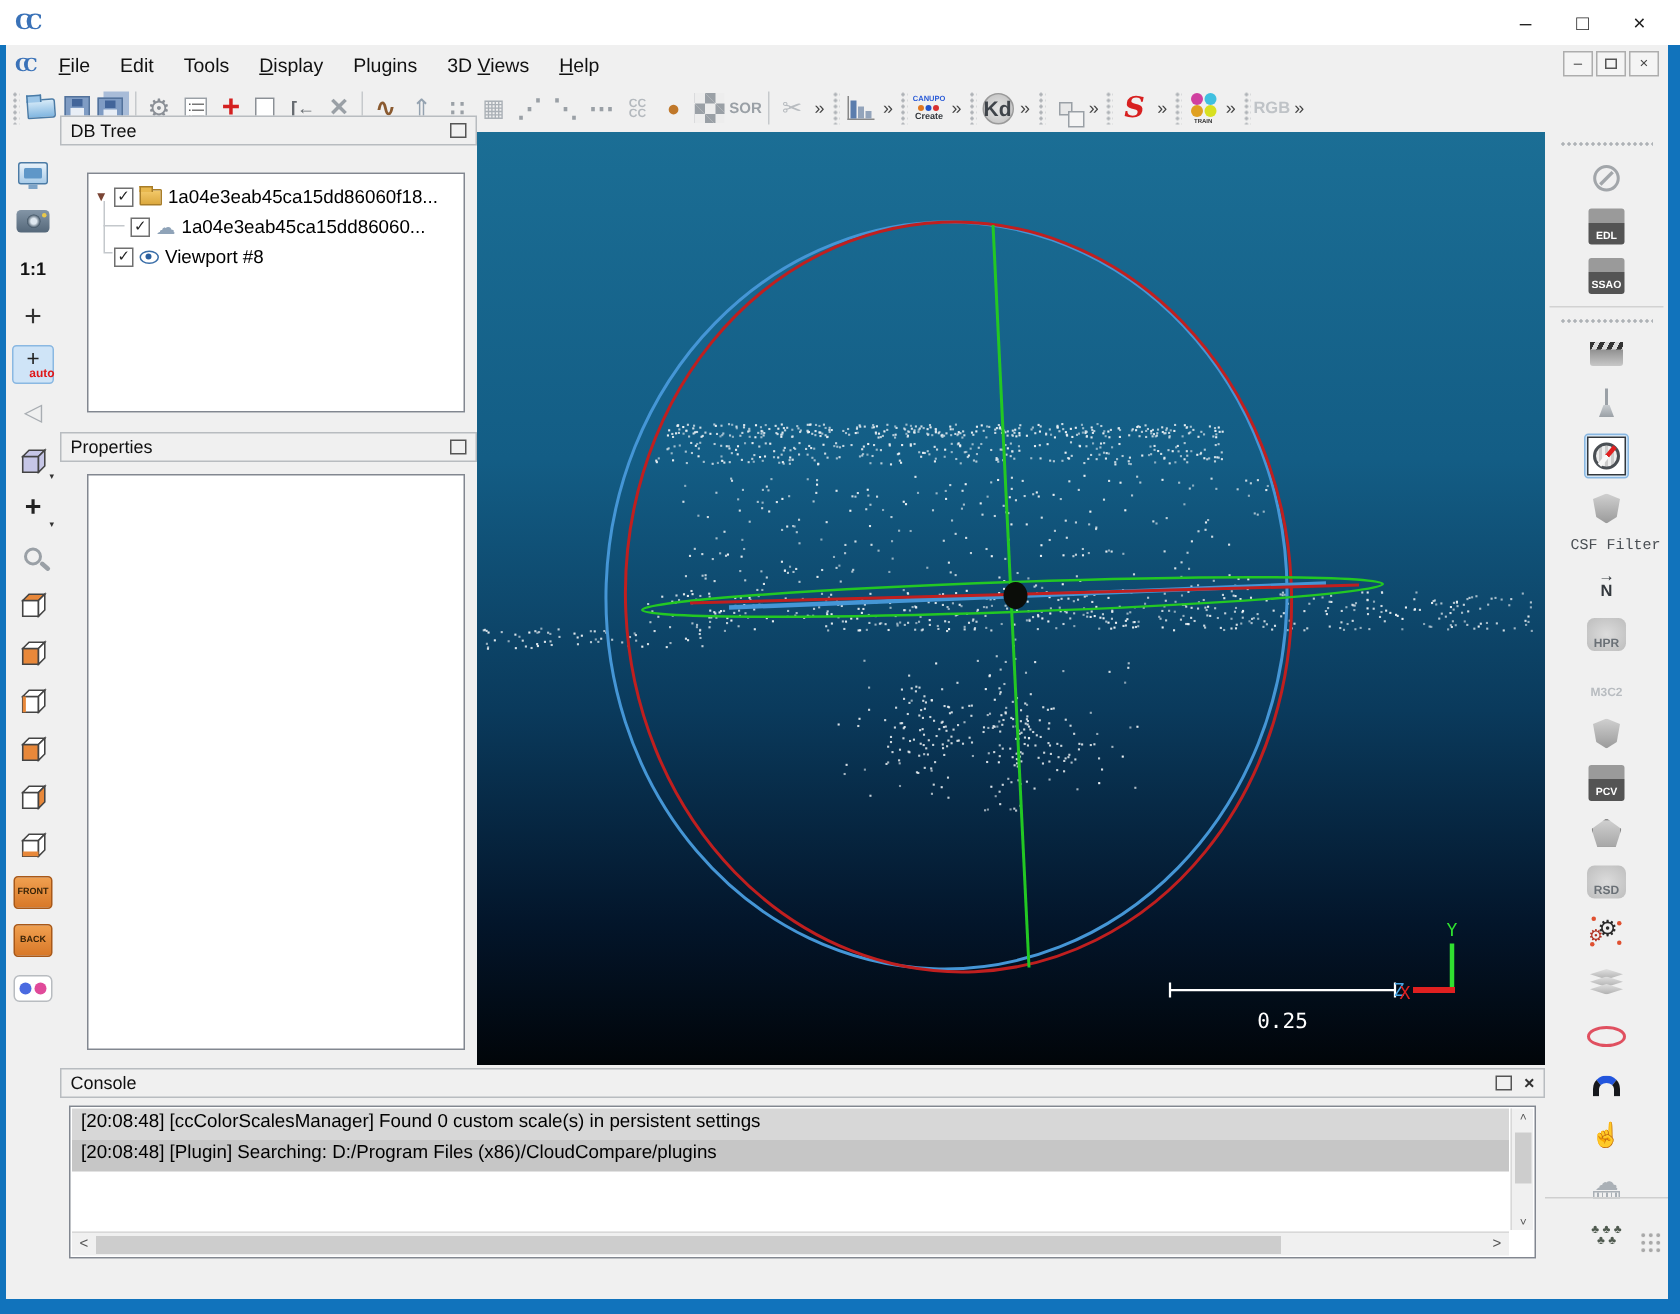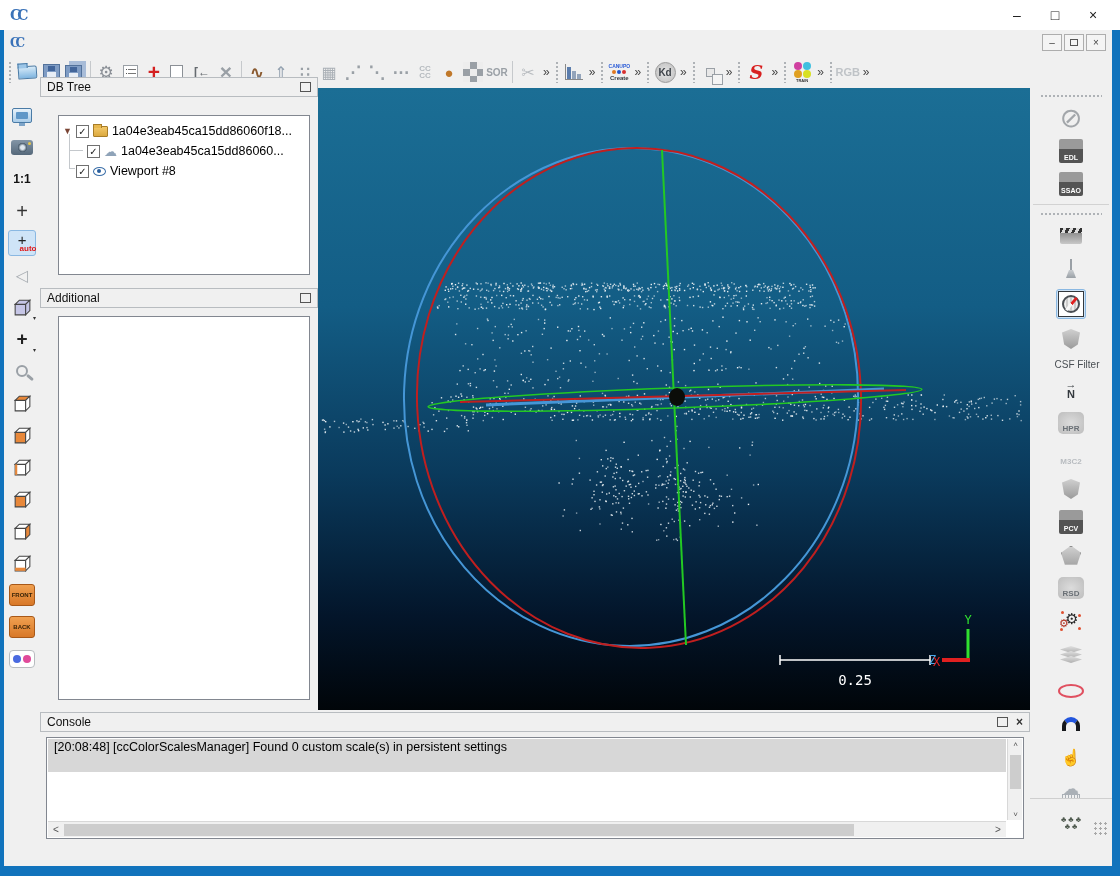--- a/index.html
+++ b/index.html
@@ -32,21 +32,21 @@
   .floppy2 { box-shadow:4px -4px 0 #a8bcd8; margin-left:-3px; margin-top:3px; }
   .list-ico { width:15px; height:15px; border:1px solid #9aa0a6; background:#fff; position:relative; }
   .list-ico::before { content:""; position:absolute; left:4px; top:3px; width:8px; height:1px; background:#777; box-shadow:0 4px 0 #777, 0 8px 0 #777; }
   .list-ico::after { content:""; position:absolute; left:2px; top:3px; width:1px; height:1px; background:#555; box-shadow:0 4px 0 #555, 0 8px 0 #555; }
   .sheets { width:13px; height:14px; border:1px solid #8b9096; background:#fff; position:relative; margin-left:-4px; }
   .sheets::before { content:""; position:absolute; left:3px; top:-4px; width:13px; height:14px; border:1px solid #8b9096; background:#e9edf1; z-index:-1; }
   .checker-ico { width:20px; height:20px; background:#ededed; background-image:linear-gradient(45deg,#9aa0a6 25%,transparent 25%,transparent 75%,#9aa0a6 75%),linear-gradient(45deg,#9aa0a6 25%,transparent 25%,transparent 75%,#9aa0a6 75%); background-size:14px 14px; background-position:0 0,7px 7px; }
   .hist-ico { width:18px; height:16px; display:flex; align-items:flex-end; gap:1px; border-left:1px solid #888; border-bottom:1px solid #888; padding:0 1px 0 1px; }
   .hist-ico i { display:block; width:4px; background:#93a4bb; }
   .hist-ico i:first-child { background:#5b7dad; }
-  .kd-ico { width:21px; height:21px; border-radius:50%; background:radial-gradient(#e6e6e6,#bdbdbd); border:1px solid #9a9a9a; display:flex; align-items:center; justify-content:center; font-size:10px; font-weight:bold; color:#3f444a; }
+  .kd-ico { width:21px; height:21px; border-radius:50%; background:radial-gradient(#e6e6e6,#bdbdbd); border:1px solid #9a9a9a; display:flex; align-items:center; justify-content:center; font-size:14px; font-weight:bold; color:#3f444a; }
   .scurve { font-family:"DejaVu Serif", serif; font-style:italic; font-weight:bold; font-size:19px; color:#d82020; }
   .puzzle { width:9px; height:9px; border:1.5px solid #9aa0a6; background:#e8e8e8; position:relative; }
   .puzzle::before { content:""; position:absolute; left:5px; top:5px; width:9px; height:9px; border:1.5px solid #9aa0a6; background:#f4f4f4; }
   .canupo { display:flex; flex-direction:column; align-items:center; line-height:1; }
   .canupo .l1 { font-size:5px; font-weight:bold; color:#2a5bd7; }
   .canupo .dots { display:flex; gap:1px; margin:1px 0; }
   .canupo .dots i { width:4px; height:4px; border-radius:50%; display:block; }
   .canupo .l2 { font-size:6px; font-weight:bold; color:#33383d; }
   .train { display:flex; flex-direction:column; align-items:center; line-height:1; }
   .train .r { display:flex; gap:1px; }
@@ -94,41 +94,41 @@
   .gears2 .g2 { position:absolute; left:0px; top:8px; font-size:11px; color:#b03020; }
   .gears2 .d { position:absolute; width:3px; height:3px; border-radius:50%; background:#e05030; }
   .layers-ico { display:flex; flex-direction:column; gap:1px; }
   .layers-ico i { width:22px; height:7px; background:linear-gradient(#e0e0e0,#b0b0b0); clip-path:polygon(50% 0,100% 50%,50% 100%,0 50%); display:block; margin-top:-3px; }
   .oval-ico { width:26px; height:14px; border:2px solid #e05060; border-radius:50%; }
   .helmet-ico { width:18px; height:14px; border:4px solid #16181c; border-top:5px solid #2255dd; border-bottom:none; border-radius:9px 9px 0 0; }
   .cloudruler { display:flex; flex-direction:column; align-items:center; line-height:1; }
   .cloudruler .c { font-size:16px; color:#aab0b6; }
   .cloudruler .r { width:18px; height:5px; border:1px solid #aab0b6; background:repeating-linear-gradient(90deg,transparent 0 2px,#aab0b6 2px 3px); margin-top:-3px; }
   .trees-ico { font-size:8px; color:#4f5a4f; line-height:0.9; text-align:center; }
-  .csf-label { font-family:Liberation Sans, sans-serif; font-size:10px; color:#4a4f54;margin-left:12px; }
+  .csf-label { font-family:Liberation Mono, monospace; font-size:10px; color:#4a4f54;margin-left:12px; }
   .cube-svg { display:block; }
   
   .panel-header { position:absolute; height:20px; background:#f0f0f0; border:1px solid #b8bcc0; display:flex; align-items:center; font-size:12px; color:#111; padding:0 6px; }
   .panel-title { flex:1; }
   .float-btn { width:11px; height:10px; border:1px solid #555; position:relative; background:#f0f0f0; margin-left:4px; }
   .float-btn::before { content:""; position:absolute; left:2px; top:-3px; width:9px; height:8px; border:1px solid #555; z-index:-1; }
   .close-btn { font-size:12px; color:#333; margin-left:8px; font-weight:bold; }
   .white-box { position:absolute; background:#ffffff; border:1px solid #828790; }
   
   .tree-row { position:absolute; height:20px; display:flex; align-items:center; font-size:12.5px; color:#000; white-space:nowrap; }
   .cb { width:13px; height:13px; border:1px solid #707070; background:#fff; display:flex; align-items:center; justify-content:center; font-size:10px; color:#222; margin-right:4px; flex:0 0 auto; }
   .tfolder { width:15px; height:11px; background:linear-gradient(#f3c96a,#dca93f); border:1px solid #a87d28; border-radius:1px; position:relative; margin-right:4px; flex:0 0 auto; }
   .tfolder::before { content:""; position:absolute; left:-1px; top:-3px; width:7px; height:3px; background:#e8b84e; border:1px solid #a87d28; border-bottom:none; }
   .tcloud { font-size:13px; color:#8fa3b8; margin-right:4px; line-height:1; }
   .teye { width:13px; height:9px; border:1.5px solid #3a6ea8; border-radius:50%; background:#fff; position:relative; margin-right:4px; flex:0 0 auto; }
   .teye::before { content:""; position:absolute; left:3px; top:1.5px; width:4px; height:4px; border-radius:50%; background:#2a5f9e; }
   .texp { font-size:9px; color:#7a4434; margin-right:4px; }
   .tline { position:absolute; background:#c4c8cc; }
   
-  .console-row { white-space:pre; font-size:12.5px; color:#000; padding:1px 6px; height:33px; line-height:15px; overflow:hidden; }
+  .console-row { white-space:pre; font-size:12.5px; color:#000; padding:1px 6px; height:21px; line-height:15px; overflow:hidden; }
   .cr0 { background:#d7d7d7; } .cr1 { background:#c6c6c6; } .cr2 { background:#ffffff; } .cr3 { background:#ebebeb; }
   .scroll-v { position:absolute; right:1px; top:1px; bottom:18px; width:15px; background:#f0f0f0; border-left:1px solid #d8d8d8; }
   .scroll-h { position:absolute; left:1px; right:17px; bottom:1px; height:16px; background:#f0f0f0; border-top:1px solid #d8d8d8; display:flex; align-items:center; }
   .sarrow { font-size:10px; color:#555; width:16px; text-align:center; flex:0 0 auto; }
   .sthumb-h { height:12px; background:#cdcdcd; flex:0 0 auto; }
   .sarrow-v { position:absolute; left:0; width:15px; text-align:center; font-size:8px; color:#555; }
   .sthumb-v { position:absolute; left:2px; width:11px; background:#cdcdcd; }
   #status-grip { position:absolute; left:1090px; top:792px; width:14px; height:14px; background-image:radial-gradient(#a8a8a8 1.2px, transparent 1.4px); background-size:5px 5px; background-position:bottom right; }
   .glyph-b { font-weight:bold; }
 </style>
@@ -140,20 +140,29 @@
   <div id="title-controls">
     <div class="tbtn">–</div>
     <div class="tbtn">□</div>
     <div class="tbtn">×</div>
   </div>
 </div>
 
 <div id="content">
   <div id="menubar">
     <span class="cclogo" style="margin:0 8px 0 6px;font-size:12px;">CC</span>
+    <div id="menu-items" style="display:flex;">
+        <div class="menu-item"><u>F</u>ile</div>
+        <div class="menu-item">Edit</div>
+        <div class="menu-item">Tools</div>
+        <div class="menu-item"><u>D</u>isplay</div>
+        <div class="menu-item">Plugins</div>
+        <div class="menu-item">3D <u>V</u>iews</div>
+        <div class="menu-item"><u>H</u>elp</div>
+      </div>
     <div id="mdi-controls">
       <div class="mdibtn">–</div>
       <div class="mdibtn">
           <span class="restore-ico"></span>
         </div>
       <div class="mdibtn">×</div>
     </div>
   </div>
 
   <div id="toolbar">
@@ -408,21 +417,21 @@
         <span style="width: 13px; display: inline-block;"></span>
         <span class="cb">
           <span>✓</span>
         </span>
         <span class="teye"></span>
         <span>Viewport #8</span>
       </div>
     </div>
 
   <div class="panel-header" style="left:36px; top:258px; width:278px;">
-    <span class="panel-title">Additional</span>
+    <span class="panel-title">Properties</span>
     <span class="float-btn"></span>
   </div>
   <div class="white-box" style="left:54px; top:286px; width:252px; height:384px;"></div>
 
   <div id="vp" style="position:absolute; left:314px; top:58px; width:712px; height:622px;">
       <svg width="712" height="622" viewBox="0 0 712 622" style="display:block">
         <defs>
           <linearGradient id="vpbg" x1="0" y1="0" x2="0" y2="1">
             <stop offset="0" stop-color="#1b6e95"></stop>
             <stop offset="0.35" stop-color="#135d85"></stop>
@@ -2137,20 +2146,21 @@
   <div style="position:absolute; left:1026px; top:768px; width:82px; height:1px; background:#cfcfcf;"></div>
 
   <div class="panel-header" style="left:36px; top:682px; width:990px;">
     <span class="panel-title">Console</span>
     <span class="float-btn"></span>
     <span class="close-btn">×</span>
   </div>
   <div class="white-box" id="console-box" style="left:42px; top:707px; width:978px; height:102px;">
     <div id="console-lines" style="position:absolute; left:1px; top:1px; right:17px;">
         <div class="console-row cr0">[20:08:48] [ccColorScalesManager] Found 0 custom scale(s) in persistent settings</div>
+        <div class="console-row cr1">[20:08:48] [Plugin] Searching: D:/Program Files (x86)/CloudCompare/plugins</div>
       </div>
     <div class="scroll-v">
       <span class="sarrow-v" style="top:1px;">˄</span>
       <div class="sthumb-v" style="top:16px; height:34px;"></div>
       <span class="sarrow-v" style="bottom:1px;">˅</span>
     </div>
     <div class="scroll-h">
       <span class="sarrow">&lt;</span>
       <div class="sthumb-h" style="width:790px;"></div>
       <span class="sarrow" style="margin-left:auto;">&gt;</span>

